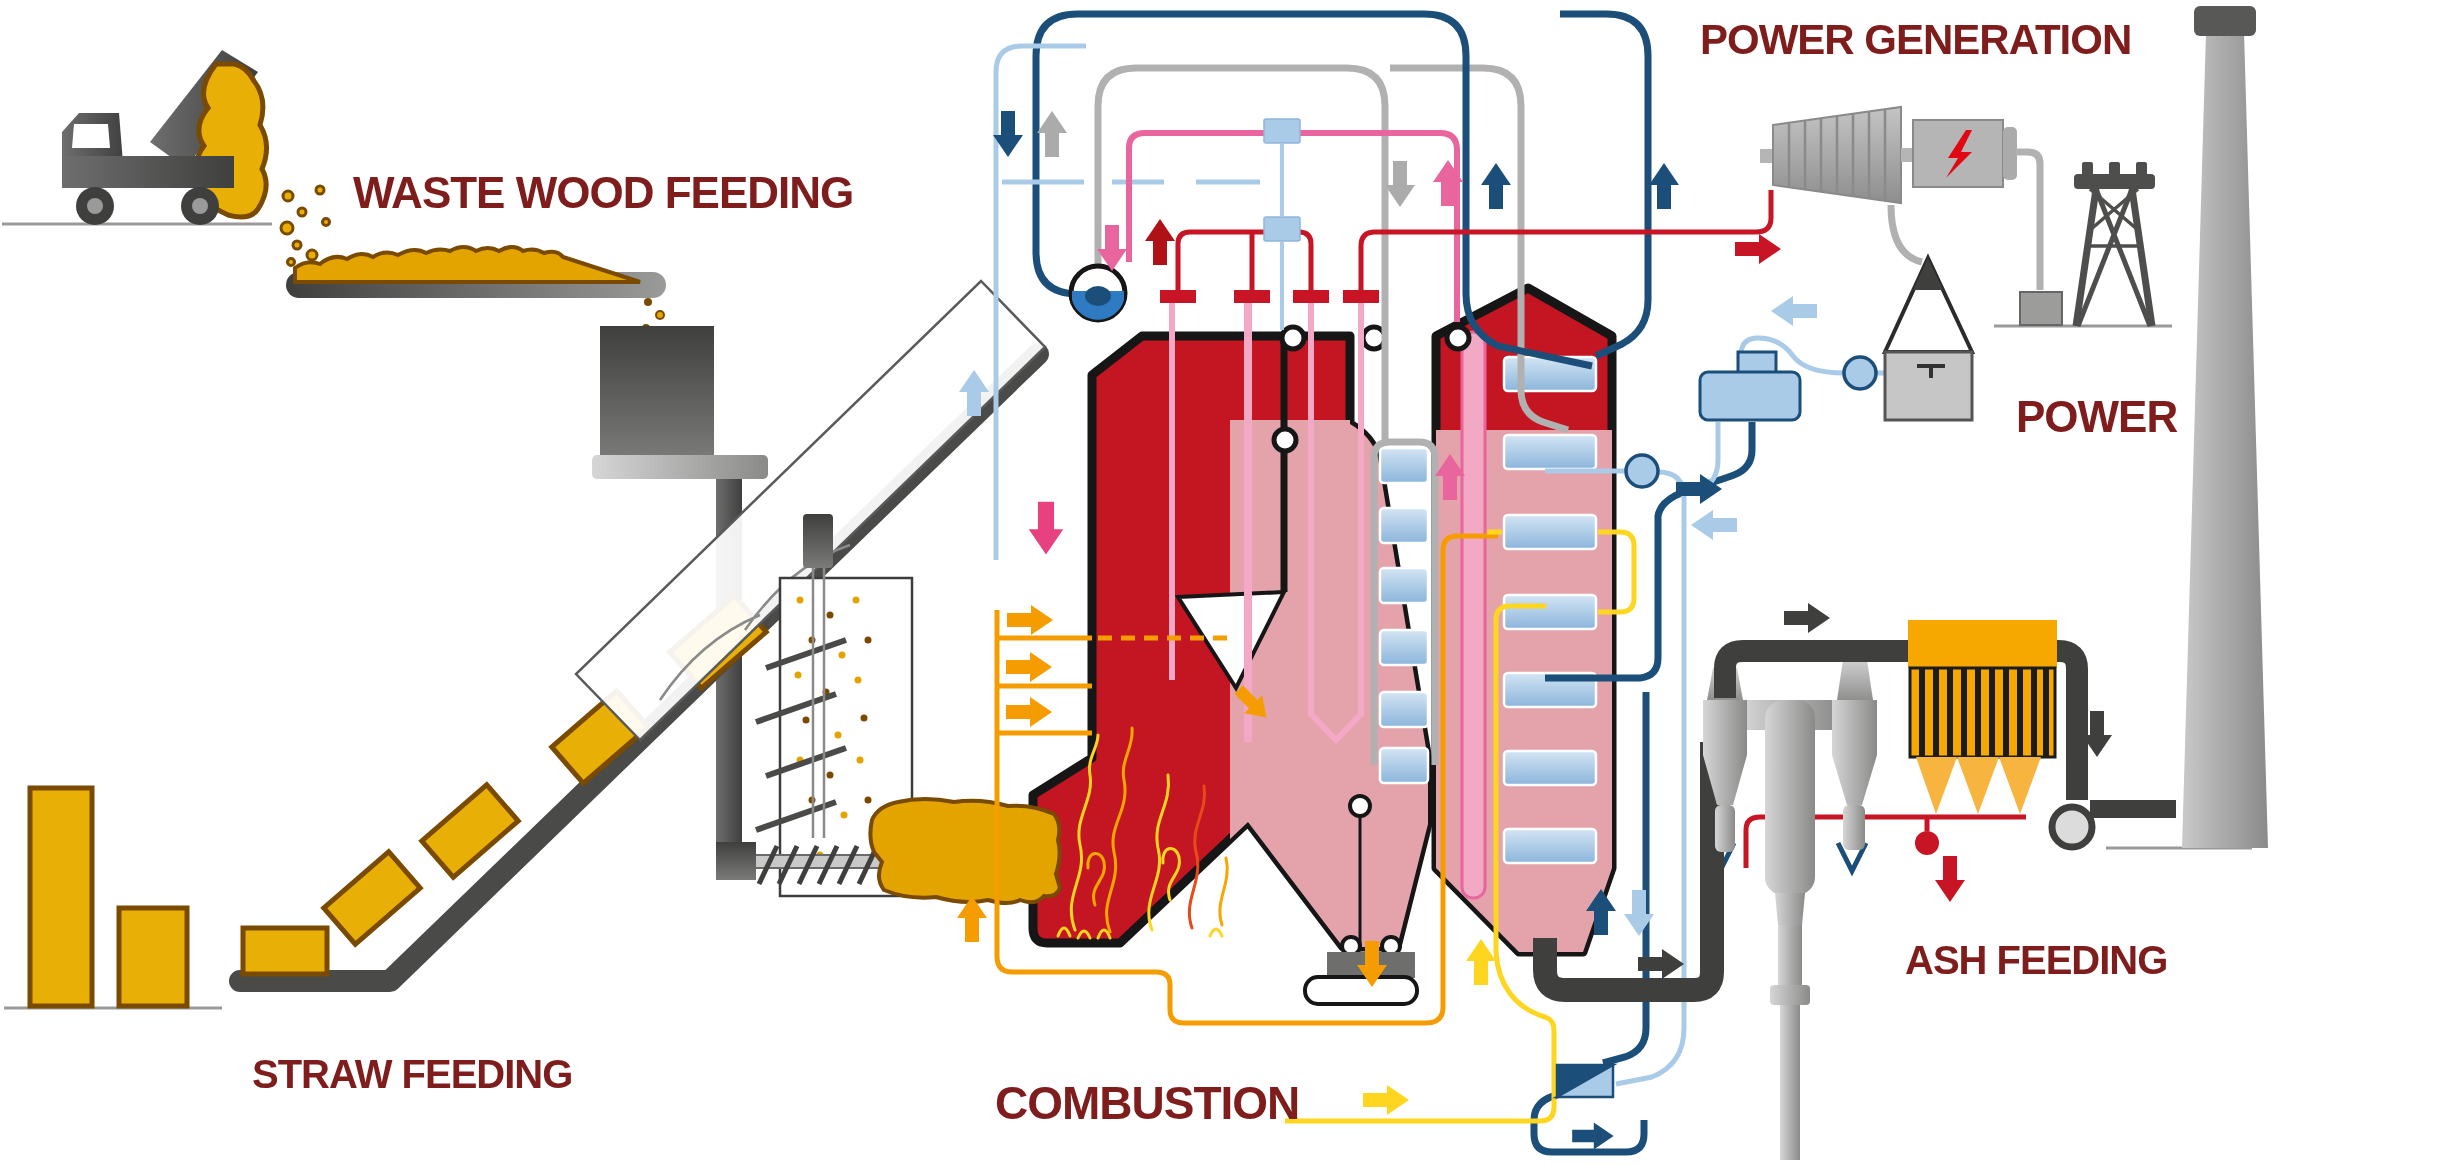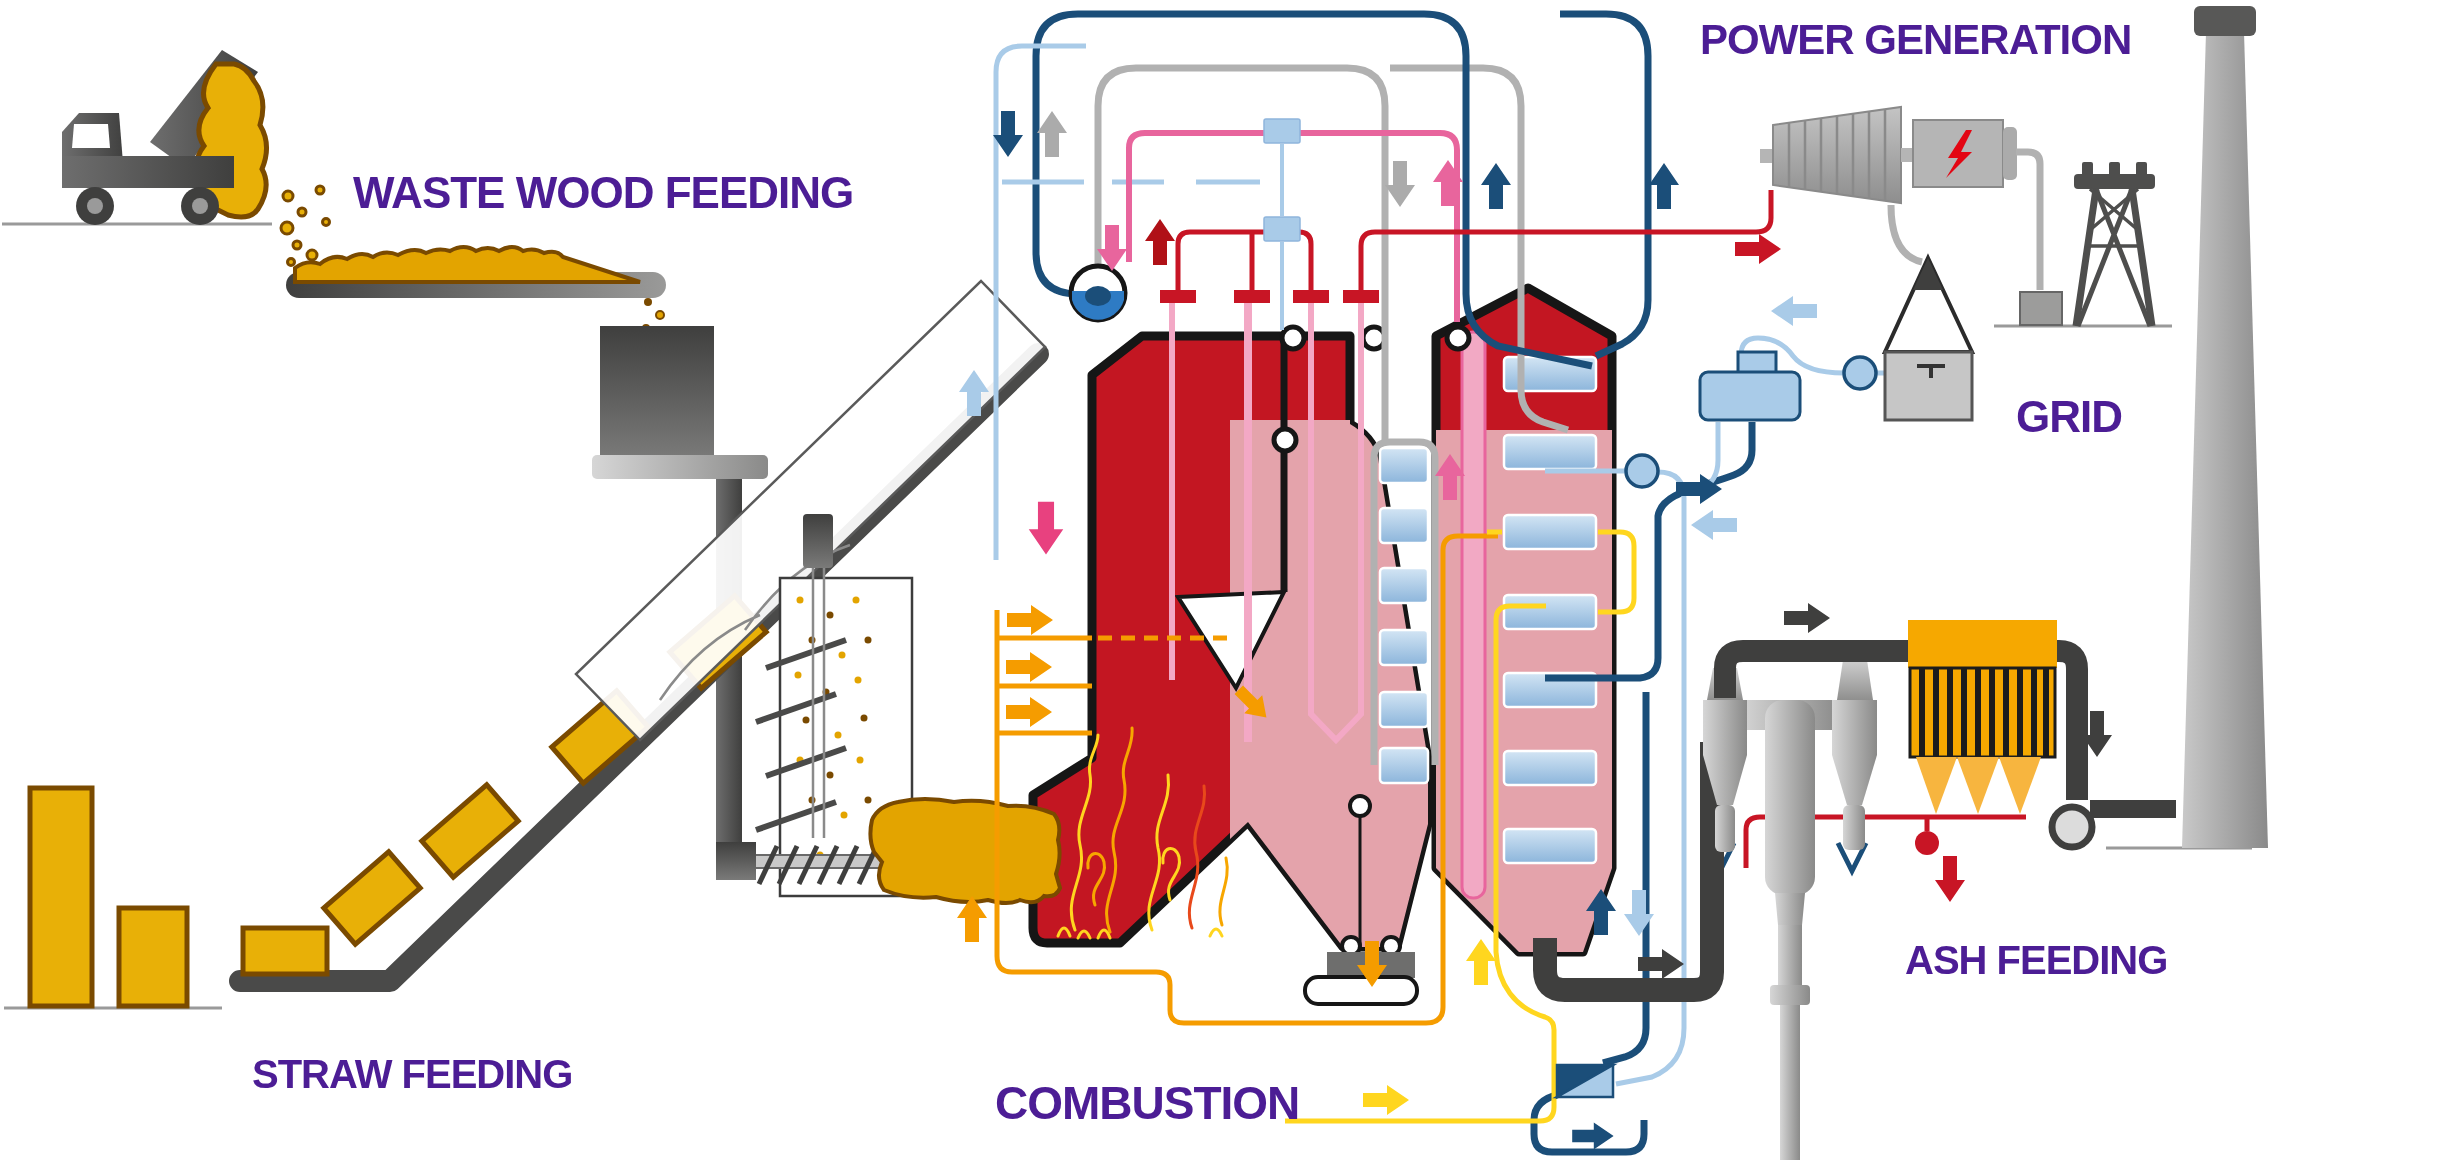--- a/index.html
+++ b/index.html
@@ -1,19 +1,19 @@
 <!DOCTYPE html>
 <html><head>
 <meta charset="utf-8">
 <style>
   html,body{margin:0;padding:0;background:#fff;}
   #stage{position:relative;width:2460px;height:1165px;overflow:hidden;background:#fff;
          font-family:"Liberation Sans",sans-serif;}
   #stage svg{position:absolute;left:0;top:0;}
-  .lbl{position:absolute;font-weight:bold;color:#4c1d95;letter-spacing:-1px;white-space:nowrap;}
+  .lbl{position:absolute;font-weight:bold;color:#7f1d1d;letter-spacing:-1px;white-space:nowrap;}
   .lbl.f44{font-size:44px;} .lbl.f42{font-size:42px;} .lbl.f46{font-size:46px;} .lbl.f40{font-size:40px;}
 </style>
 </head>
 <body>
 
 <div id="stage">
 <svg width="2460" height="1165" viewBox="0 0 2460 1165">
 <defs>
   <path id="arw" d="M-22,-7 H2 V-15 L24,0 L2,15 V7 H-22 Z"></path>
   <linearGradient id="gradDark" x1="0" y1="0" x2="1" y2="0">
@@ -467,15 +467,15 @@
     <use href="#arw" transform="translate(2097,733) rotate(90)"></use>
     <use href="#arw" transform="translate(1660,964)"></use>
   </g>
 </g>
 </svg>
 
 <div class="lbl f44" style="left:353px;top:168px;">WASTE WOOD FEEDING</div>
 <div class="lbl f40" style="left:252px;top:1052px;">STRAW FEEDING</div>
 <div class="lbl f46" style="left:995px;top:1076px;">COMBUSTION</div>
 <div class="lbl f42" style="left:1700px;top:16px;">POWER GENERATION</div>
-<div class="lbl f44" style="left:2016px;top:392px;">GRID</div>
+<div class="lbl f44" style="left:2016px;top:392px;">POWER</div>
 <div class="lbl f40" style="left:1905px;top:938px;">ASH FEEDING</div>
 </div>
 
 </body></html>

